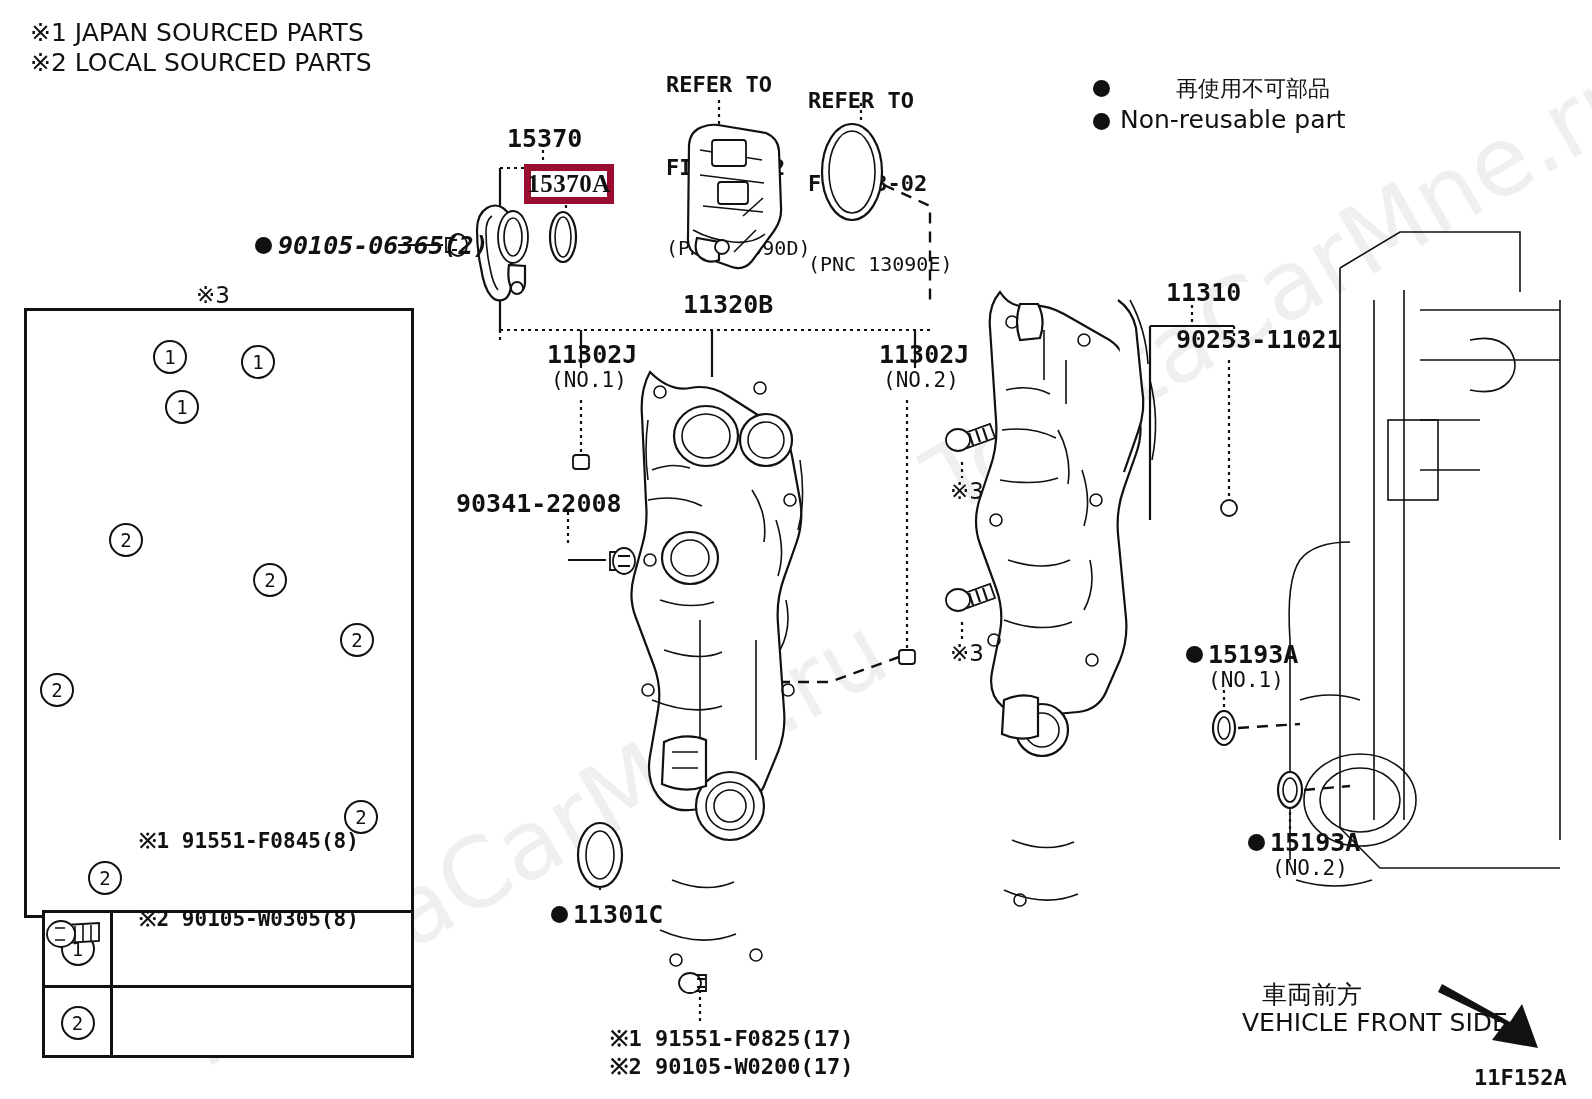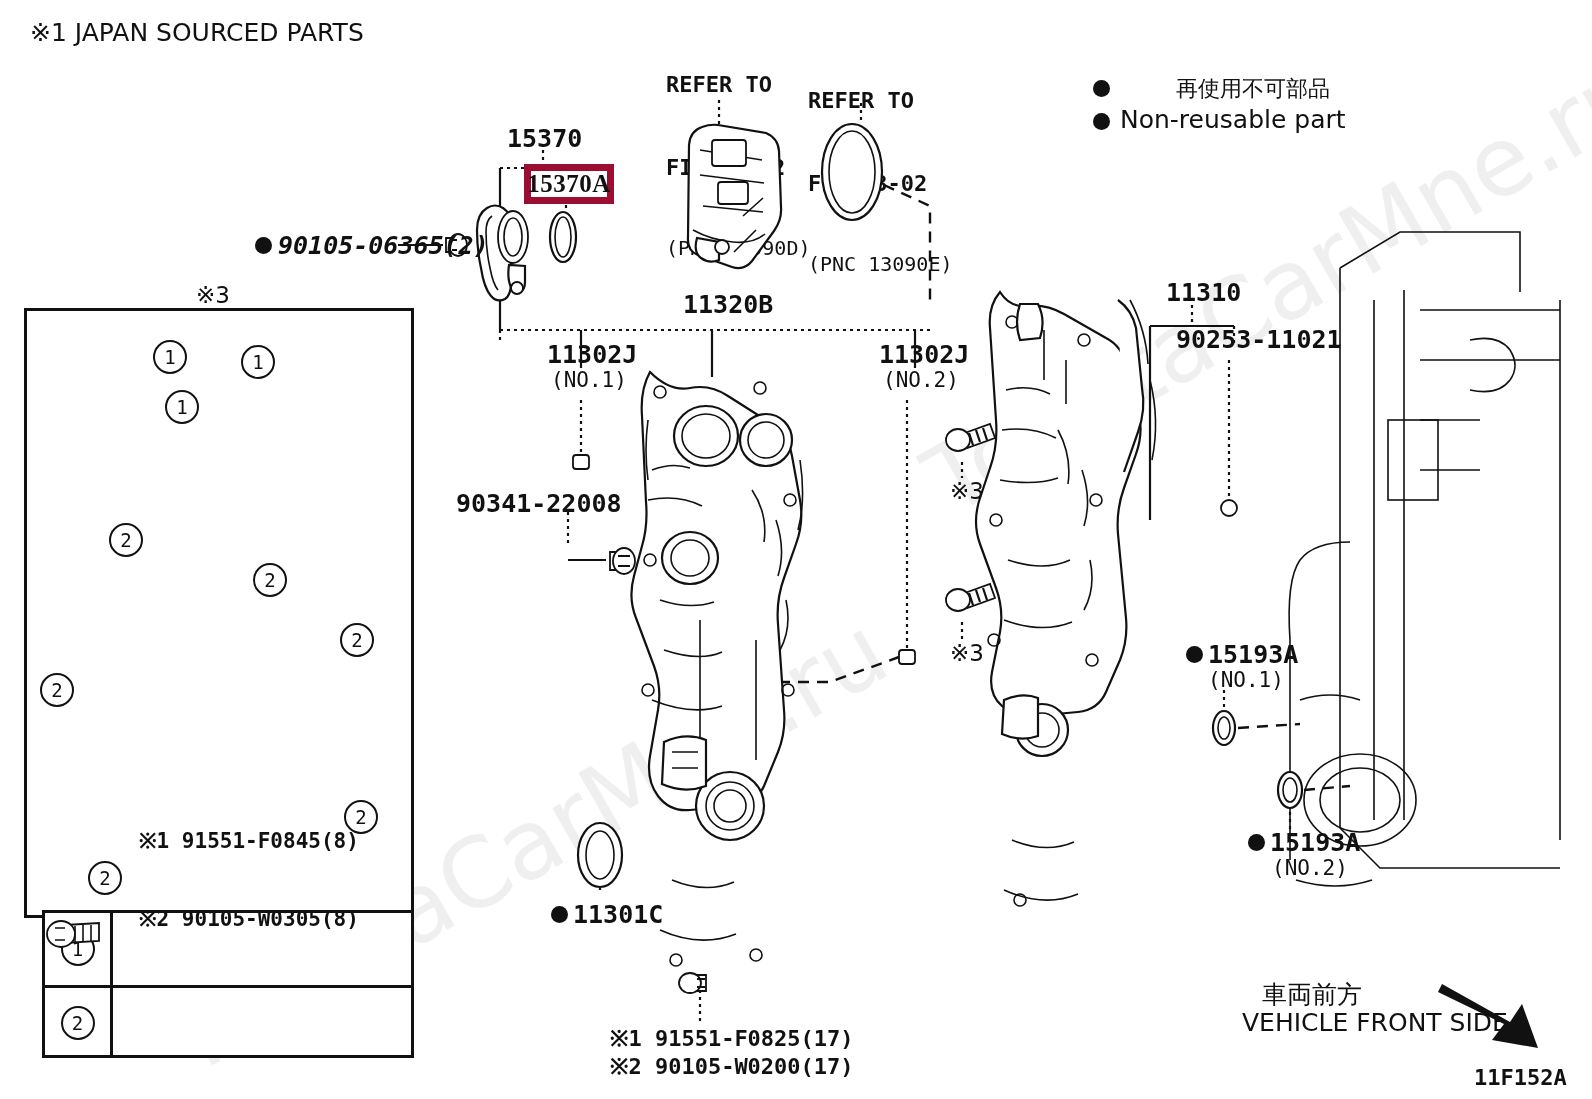--- a/index.html
+++ b/index.html
@@ -101,20 +101,21 @@
 </style>
 </head>
 <body>
 
 <div id="stage">
 
   <div class="wm" style="left:120px; top:790px;">ToyotaCarMne.ru</div>
   <div class="wm" style="left:880px; top:230px;">ToyotaCarMne.ru</div>
 
   <div class="lbl sans note" style="left:30px; top:18px; font-size:25px;">※1 JAPAN SOURCED PARTS</div>
+  <div class="lbl sans note" style="left:30px; top:48px; font-size:25px;">※2 LOCAL SOURCED PARTS</div>
 
   <div class="lbl refer" style="left:666px; top:16px;">
     <div>REFER TO</div>
     <div>FIG 13-02</div>
     <div class="pnc">(PNC 13090D)</div>
   </div>
   <div class="lbl refer" style="left:808px; top:32px;">
     <div>REFER TO</div>
     <div>FIG 13-02</div>
     <div class="pnc">(PNC 13090E)</div>

